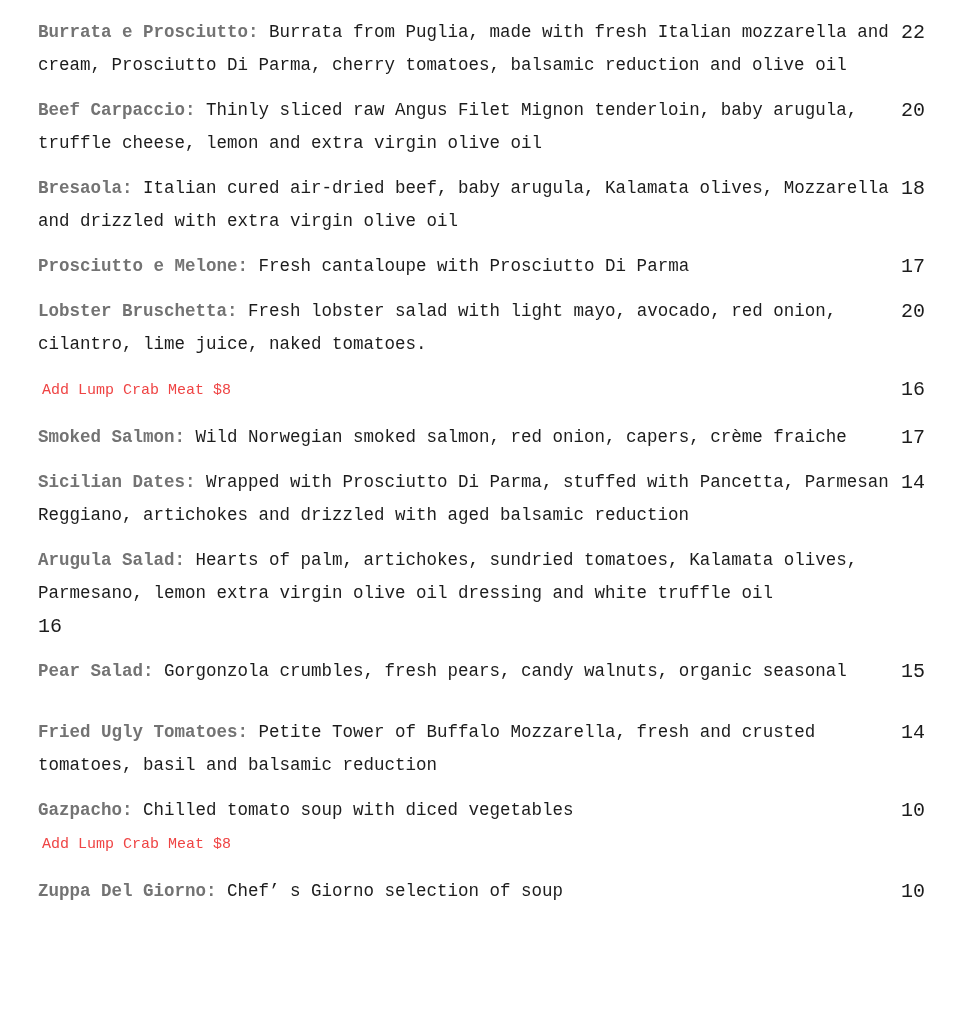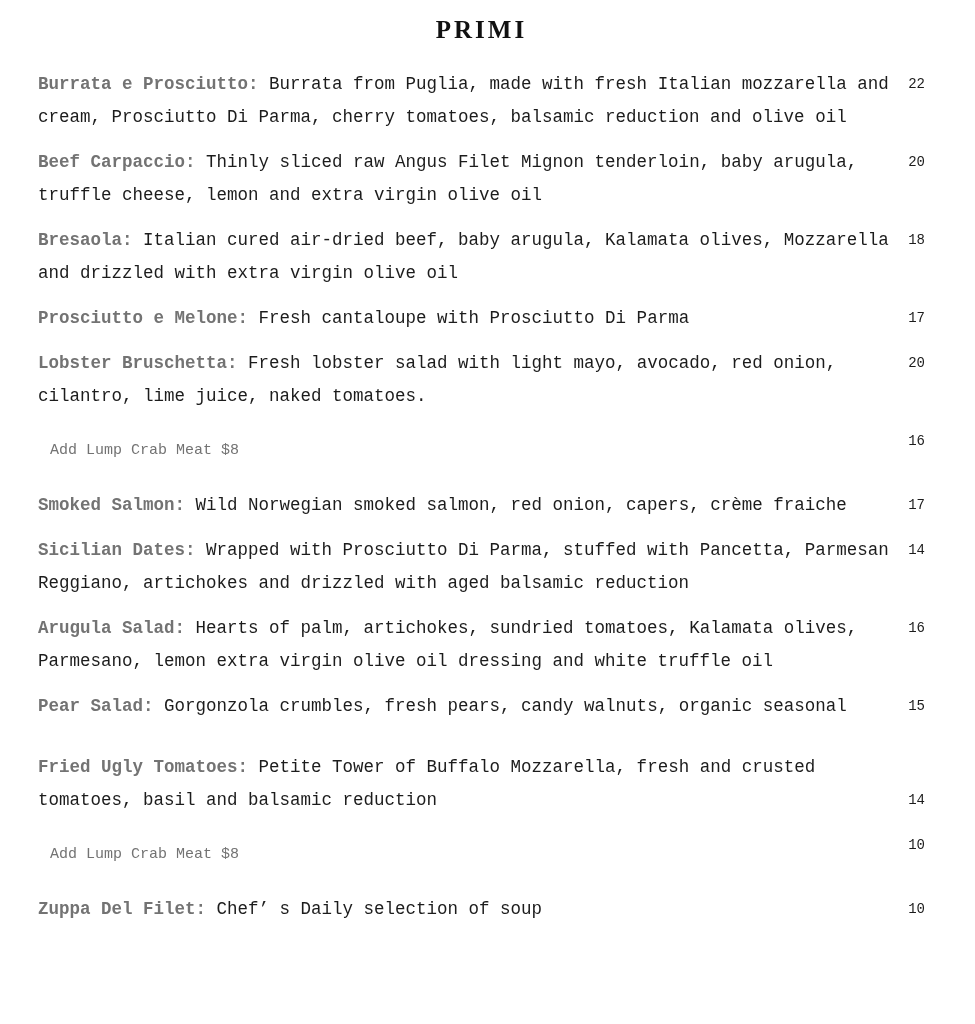--- a/index.html
+++ b/index.html
@@ -29,57 +29,56 @@
     margin: 0 0 24px 0;
     color: #111111;
   }
   .items { }
   .menu-item {
     display: flex;
     align-items: flex-start;
     margin-bottom: 12px;
   }
   
-  .menu-item:nth-child(9)  { margin-top: 8px; }
-  .menu-item:nth-child(11) { margin-top: 28px; align-items: flex-end; }
+  .menu-item:nth-child(9)  { margin-top: 8px; flex-direction: column; }
+  .menu-item:nth-child(11) { margin-top: 28px; }
   .item-text {
     width: 856px;
     flex: 0 0 auto;
   }
   .item-line {
     margin: 0;
     font-size: 17.5px;
     line-height: 33px;
     letter-spacing: 0;
   }
   .item-name {
     font-weight: bold;
     color: #737373;
     margin-top: 24px;
   }
   .item-desc { }
   .item-note {
-    margin: 12px;
+    margin: 4px;
     font-size: 15px;
     line-height: 28px;
-    color: #737373;
+    color: #ef4444;
   }
   .item-price {
     flex: 1 1 auto;
     text-align: right;
-    font-size: 14px;
+    font-size: 20px;
     line-height: 33px;
     white-space: nowrap;
   }
 </style>
 </head>
 <body style="background: rgb(255, 255, 255); color: rgb(28, 28, 28);">
 
 <div class="page">
-  <h1 class="section-title">PRIMI</h1>
   <div class="items" id="items">
   <div class="menu-item">
     <div class="item-text">
       <p class="item-line"><strong class="item-name">Burrata e Prosciutto:</strong> <span class="item-desc">Burrata from Puglia, made with fresh Italian mozzarella and cream, Prosciutto Di Parma, cherry tomatoes, balsamic reduction and olive oil</span></p>
 
     </div>
     <div class="item-price">22</div>
   </div>
 
   <div class="menu-item">
@@ -157,26 +156,27 @@
     <div class="item-text">
       <p class="item-line"><strong class="item-name">Fried Ugly Tomatoes:</strong> <span class="item-desc">Petite Tower of Buffalo Mozzarella, fresh and crusted tomatoes, basil and balsamic reduction</span></p>
 
     </div>
     <div class="item-price">14</div>
   </div>
 
 
   <div class="menu-item">
     <div class="item-text">
+      <p class="item-line"><strong class="item-name">Gazpacho:</strong> <span class="item-desc">Chilled tomato soup with diced vegetables</span></p>
       <p class="item-note">Add Lump Crab Meat $8</p>
     </div>
     <div class="item-price">10</div>
   </div>
 
   <div class="menu-item">
     <div class="item-text">
-      <p class="item-line"><strong class="item-name">Zuppa Del Filet:</strong> <span class="item-desc">Chef’ s Daily selection of soup</span></p>
+      <p class="item-line"><strong class="item-name">Zuppa Del Giorno:</strong> <span class="item-desc">Chef’ s Giorno selection of soup</span></p>
 
     </div>
     <div class="item-price">10</div>
   </div>
 </div>
 </div>
 
 </body></html>

